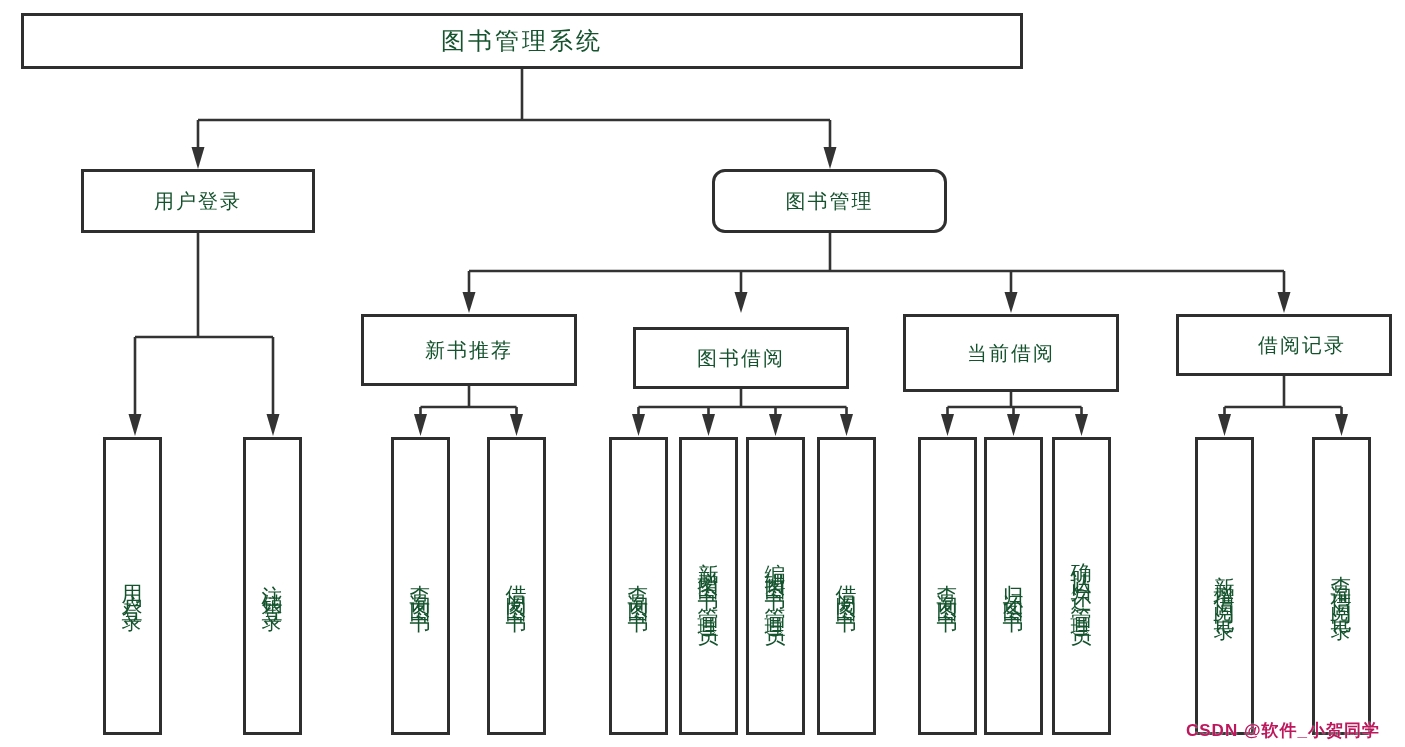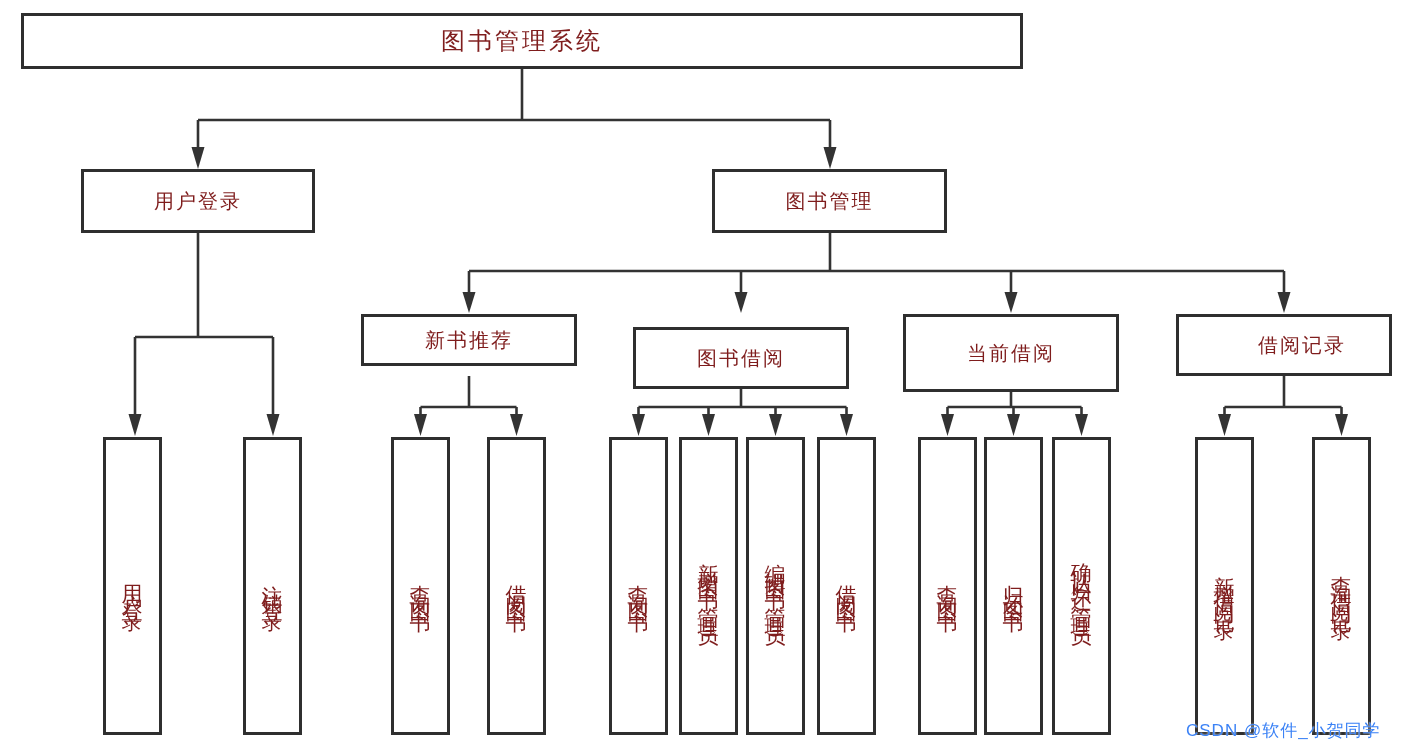--- a/index.html
+++ b/index.html
@@ -22,21 +22,21 @@
     height: 747px;
   }
   .node {
     position: absolute;
     box-sizing: border-box;
     background: #ffffff;
     border: 3px solid #2f2f2f;
     display: flex;
     align-items: center;
     justify-content: center;
-    color: #7f1d1d;
+    color: #14532d;
     text-align: center;
   }
   .node.root {
     font-size: 24px;
     letter-spacing: 3px;
   }
   .node.branch {
     font-size: 20px;
     letter-spacing: 2px;
   }
@@ -46,24 +46,25 @@
     font-size: 21px;
     letter-spacing: 9px;
     line-height: 1;
   }
   .watermark {
     position: absolute;
     left: 1186px;
     top: 719px;
     font-size: 17px;
     letter-spacing: 1px;
-    color: #3b82f6;
+    color: #be185d;
     white-space: nowrap;
     z-index: 5;
     text-shadow: 0 0 2px #ffffff;
+    font-weight: bold;
   }
 </style>
 </head>
 <body>
 
 <div id="stage">
 
   <svg id="connectors" viewBox="0 0 1405 747" xmlns="http://www.w3.org/2000/svg">
     <g stroke="#333333" stroke-width="2.6" fill="none">
 
@@ -133,23 +134,23 @@
       <polygon points="1075,414 1088,414 1081.5,436"></polygon>
 
       <polygon points="1218,414 1231,414 1224.5,436"></polygon>
       <polygon points="1335,414 1348,414 1341.5,436"></polygon>
     </g>
   </svg>
 
   <div class="node root" style="left:21px; top:13px; width:1002px; height:56px;">图书管理系统</div>
 
   <div class="node branch" style="left:81px; top:169px; width:234px; height:64px;">用户登录</div>
-  <div class="node branch" style="left:712px; top:169px; width:235px; height:64px;">图书管理</div>
+  <div class="node branch" style="left:712px; top:169px; width:235px; height:64px;border-radius:13px;">图书管理</div>
 
-  <div class="node branch" style="left:361px; top:314px; width:216px; height:52px;">新书推荐</div>
+  <div class="node branch" style="left:361px; top:314px; width:216px; height:72px;">新书推荐</div>
   <div class="node branch" style="left:633px; top:327px; width:216px; height:62px;">图书借阅</div>
   <div class="node branch" style="left:903px; top:314px; width:216px; height:78px;">当前借阅</div>
   <div class="node branch" style="left:1176px; top:314px; width:216px; height:62px;padding-left:36px;">借阅记录</div>
 
   <div class="node leaf" style="left:103px; top:437px; width:59px; height:298px;">用户登录</div>
   <div class="node leaf" style="left:243px; top:437px; width:59px; height:298px;">注销登录</div>
 
   <div class="node leaf" style="left:391px; top:437px; width:59px; height:298px;">查询图书</div>
   <div class="node leaf" style="left:487px; top:437px; width:59px; height:298px;">借阅图书</div>
 

